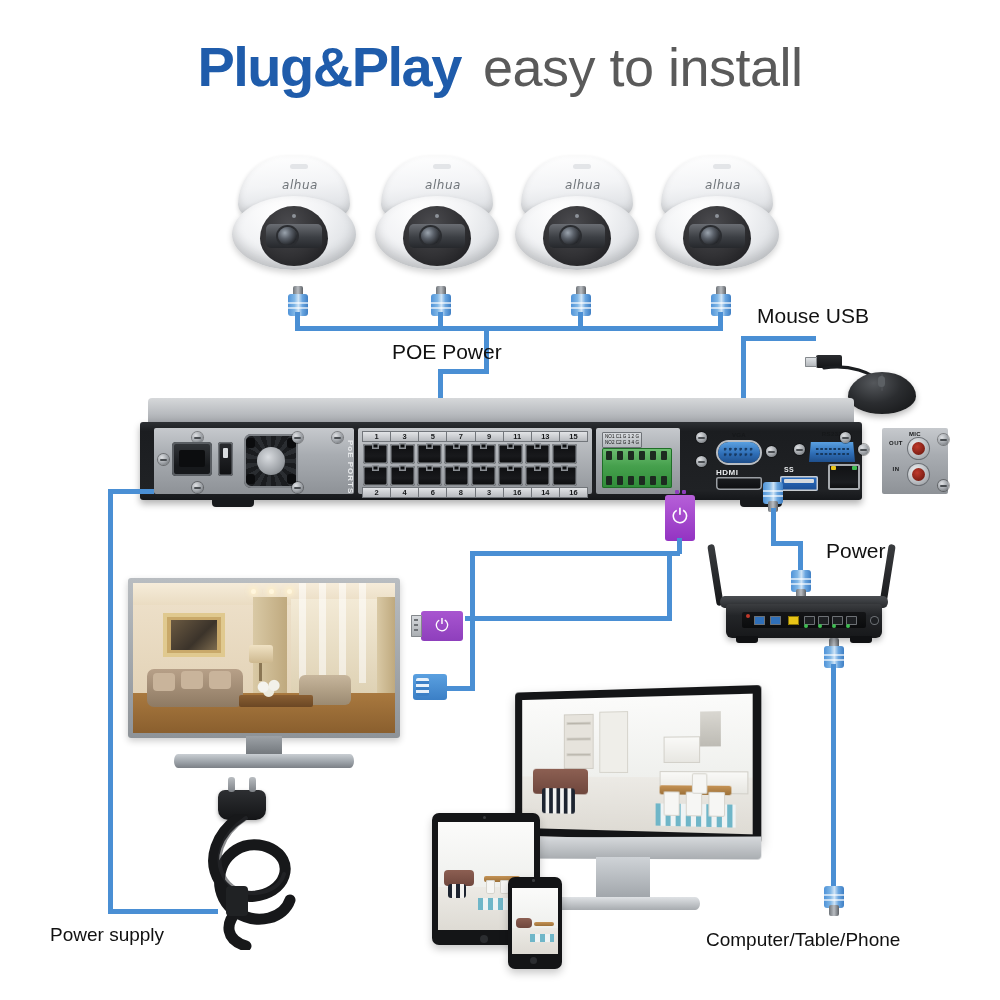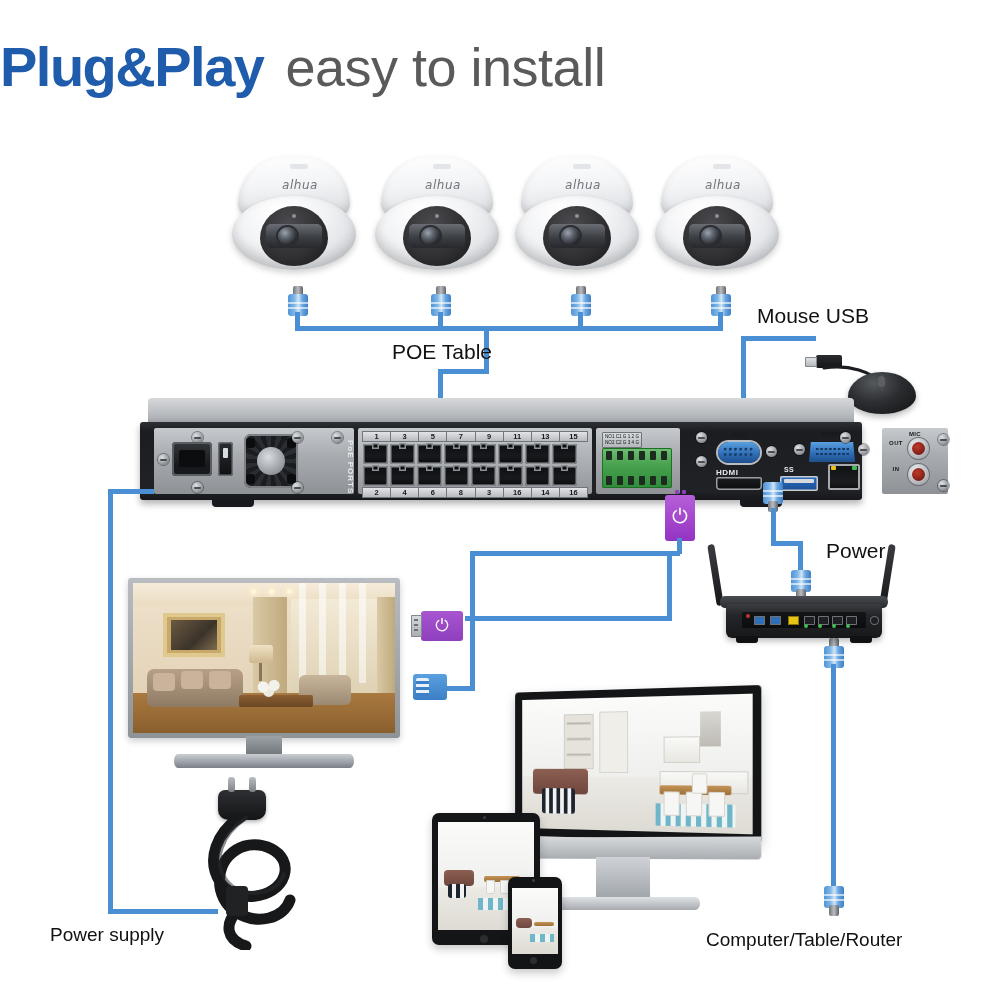--- a/index.html
+++ b/index.html
@@ -4,21 +4,21 @@
 <style>
   html,body{margin:0;padding:0;}
   body{
     width:1000px;height:1000px;overflow:hidden;background:#ffffff;
     font-family:"Liberation Sans",sans-serif;position:relative;
   }
   .stage{position:absolute;left:0;top:0;width:1000px;height:1000px;}
   .abs{position:absolute;}
 
   
-  #title-block{left:0;top:34px;width:1000px;}
+  #title-block{left:0;top:34px;width:1000px;text-align:center;}
   #title-block .t1{
     font-weight:bold;font-size:56px;color:#1f5cab;letter-spacing:-1.5px;
     vertical-align:middle;
   }
   #title-block .t2{
     font-size:54px;color:#5a5a5a;vertical-align:middle;margin-left:22px;
     letter-spacing:-0.5px;
   }
 
   
@@ -533,21 +533,21 @@
   <div class="abs wire wv" style="left:484px;top:326px;height:43px;"></div>
   <div class="abs wire wh" style="left:438px;top:369px;width:51px;"></div>
   <div class="abs wire wv" style="left:438px;top:369px;height:45px;"></div>
   <div class="abs rj45 down" style="left:431px;top:408px;">
     <div class="hood"></div>
     <div class="rib" style="top:8px;"></div>
     <div class="rib" style="top:13px;"></div>
     <div class="tip"></div>
   </div>
 
-  <div class="abs label" style="left:392px;top:339px;">POE Table</div>
+  <div class="abs label" style="left:392px;top:339px;">POE Power</div>
 
   <div class="abs label" style="left:757px;top:303px;">Mouse USB</div>
   <div class="abs wire wh" style="left:741px;top:336px;width:75px;"></div>
   <div class="abs wire wv" style="left:741px;top:336px;height:82px;"></div>
 
   <div class="abs" id="mouse">
     <div class="usb-plug" style="left:-24px;top:-5px;">
       <div class="mtl"></div>
     </div>
     <svg class="abs" style="left:-18px;top:2px;" width="86" height="48" viewBox="0 0 86 48">
@@ -727,21 +727,21 @@
     <div class="rib" style="top:13px;"></div>
     <div class="tip"></div>
   </div>
 
   <div class="abs wire wh" style="left:108px;top:489px;width:46px;"></div>
   <div class="abs wire wv" style="left:108px;top:489px;height:425px;"></div>
   <div class="abs wire wh" style="left:108px;top:909px;width:110px;"></div>
 
   <div class="abs label" style="left:826px;top:538px;">Power</div>
   <div class="abs label small" style="left:50px;top:923px;">Power supply</div>
-  <div class="abs label small" style="left:706px;top:928px;">Computer/Table/Router</div>
+  <div class="abs label small" style="left:706px;top:928px;">Computer/Table/Phone</div>
 
   <div class="abs" id="tv">
     <div class="tv-frame"></div>
     <div class="tv-screen">
       <div class="room-wall"></div>
       <div class="room-ceil"></div>
       <div class="spot" style="left:118px;"></div>
       <div class="spot" style="left:136px;"></div>
       <div class="spot" style="left:154px;"></div>
       <div class="window"></div>

